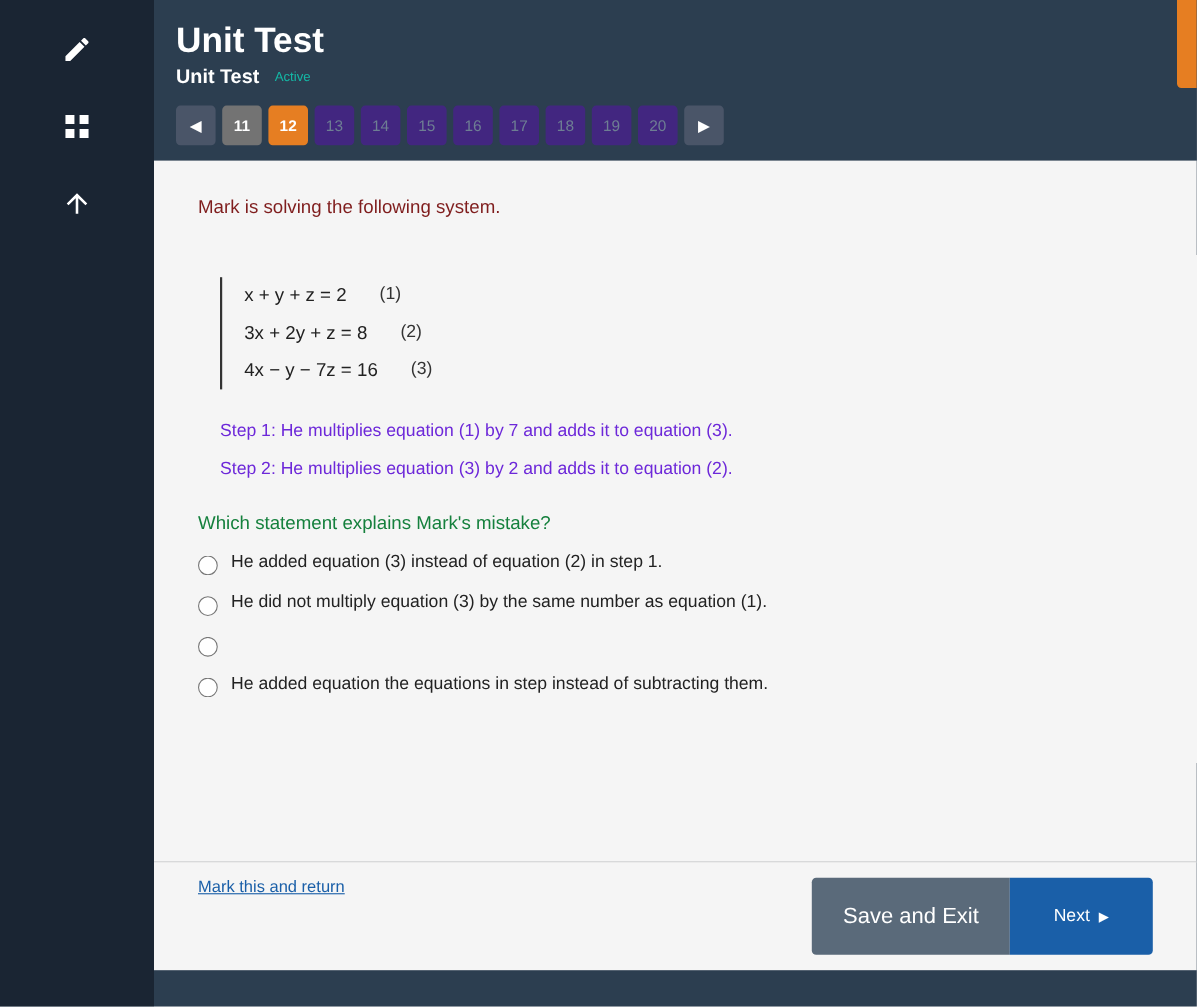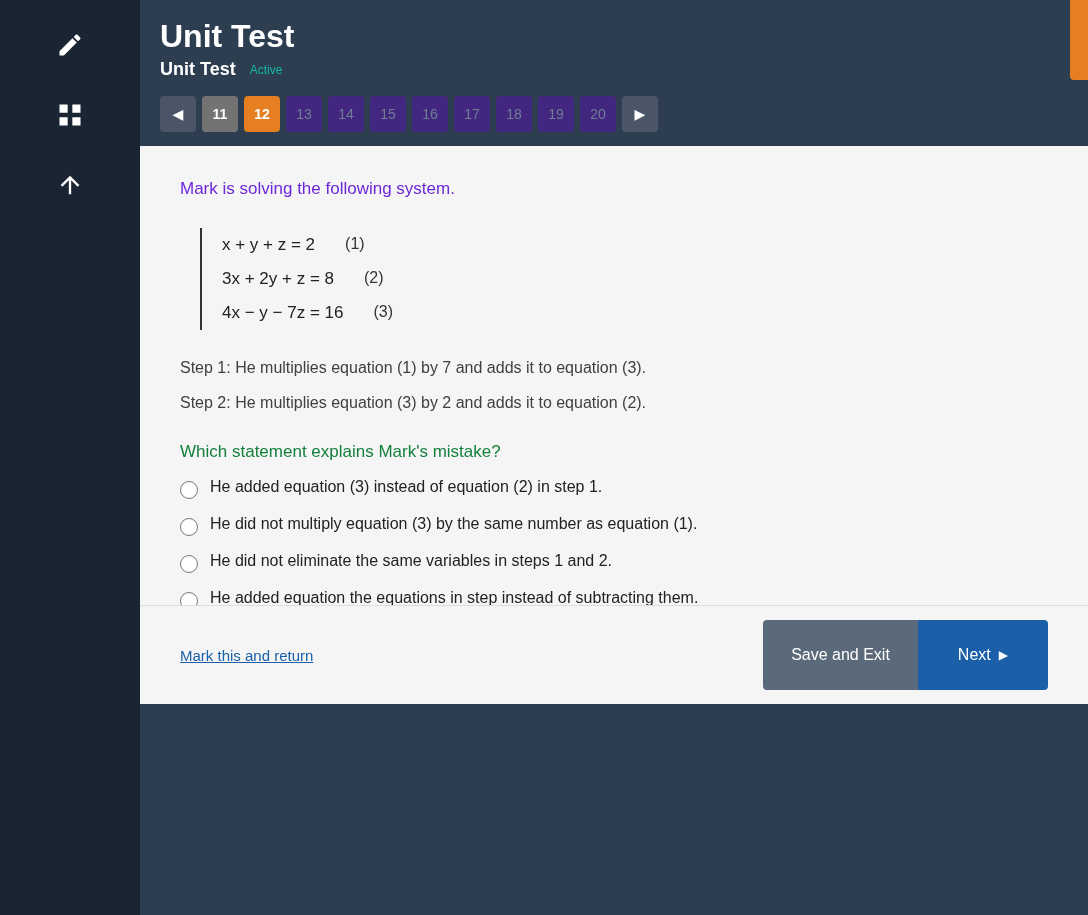--- a/index.html
+++ b/index.html
@@ -40,21 +40,21 @@
     .sidebar-icon svg {
       width: 28px;
       height: 28px;
     }
 
     .main-content {
       position: absolute;
       left: 140px;
       top: 0;
       right: 0;
-      height: 704px;
+      height: 882px;
       display: flex;
       flex-direction: column;
     }
 
     .header {
       background: #2c3e50;
       padding: 18px 20px 10px 20px;
     }
 
     .header-title {
@@ -123,22 +123,22 @@
       background: #f5f5f5;
       flex: 1;
       padding: 30px 40px 20px 40px;
       display: flex;
       flex-direction: column;
       overflow-y: auto;
     }
 
     .question-text {
       font-size: 17px;
-      color: #6d28d9;
-      margin-bottom: 16px;
+      color: #7f1d1d;
+      margin-bottom: 40px;
       line-height: 1.5;
     }
 
     .equation-block {
       border-left: 2px solid #333;
       padding-left: 20px;
       margin: 10px 0 24px 20px;
       font-size: 17px;
       color: #222;
       line-height: 2;
@@ -149,23 +149,24 @@
       gap: 30px;
     }
 
     .eq-num {
       color: #333;
       font-size: 16px;
     }
 
     .steps-text {
       font-size: 16px;
-      color: #404040;
+      color: #6d28d9;
       margin-bottom: 8px;
       line-height: 1.7;
+      margin-left: 20px;
     }
 
     .question-prompt {
       font-size: 17px;
       color: #15803d;
       margin: 18px 0 16px 0;
     }
 
     .answer-options {
       display: flex;
@@ -189,42 +190,42 @@
       height: 18px;
       cursor: pointer;
       flex-shrink: 0;
     }
 
     .footer {
       background: #f5f5f5;
       border-top: 1px solid #ddd;
       padding: 14px 40px;
       display: flex;
-      align-items: center;
+      align-items: flex-start;
       justify-content: space-between;
     }
 
     .mark-return-link {
       color: #1a5fa8;
       font-size: 15px;
       text-decoration: underline;
       cursor: pointer;
     }
 
     .footer-buttons {
       display: flex;
       gap: 0;
     }
 
     .save-exit-btn {
       background: #5a6a7a;
       color: white;
       border: none;
       padding: 14px 28px;
-      font-size: 16px;
+      font-size: 20px;
       cursor: pointer;
       border-radius: 4px 0 0 4px;
     }
 
     .next-btn {
       background: #1a5fa8;
       color: white;
       border: none;
       padding: 26px 40px;
       font-size: 16px;
@@ -323,21 +324,20 @@
       <label class="answer-option">
         <input type="radio" name="answer" style="">
         <span>He added equation (3) instead of equation (2) in step 1.</span>
       </label>
       <label class="answer-option">
         <input type="radio" name="answer" style="">
         <span>He did not multiply equation (3) by the same number as equation (1).</span>
       </label>
       <label class="answer-option">
         <input type="radio" name="answer" style="">
-        <span>He did not eliminate the same variables in steps 1 and 2.</span>
       </label>
       <label class="answer-option">
         <input type="radio" name="answer" style="">
         <span>He added equation the equations in step instead of subtracting them.</span>
       </label>
     </div>
   </div>
 
   <div class="footer">
     <a class="mark-return-link">Mark this and return</a>

